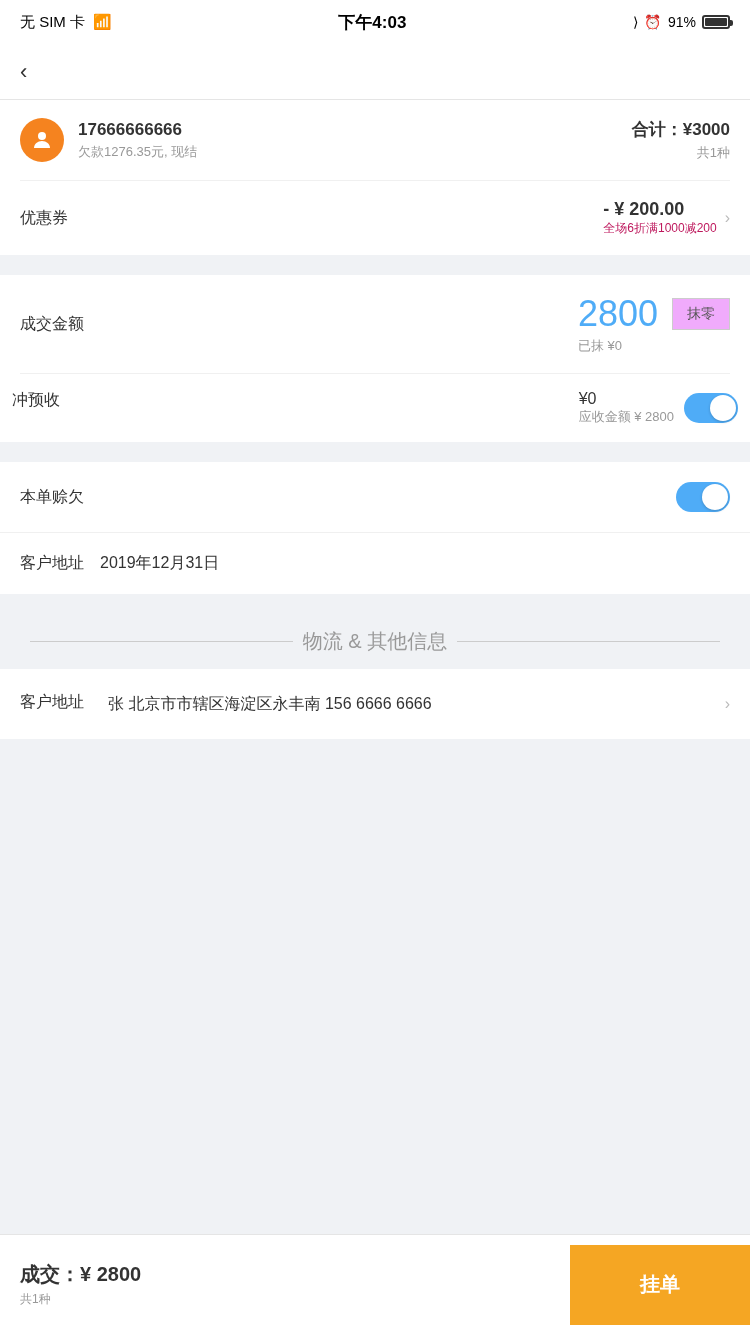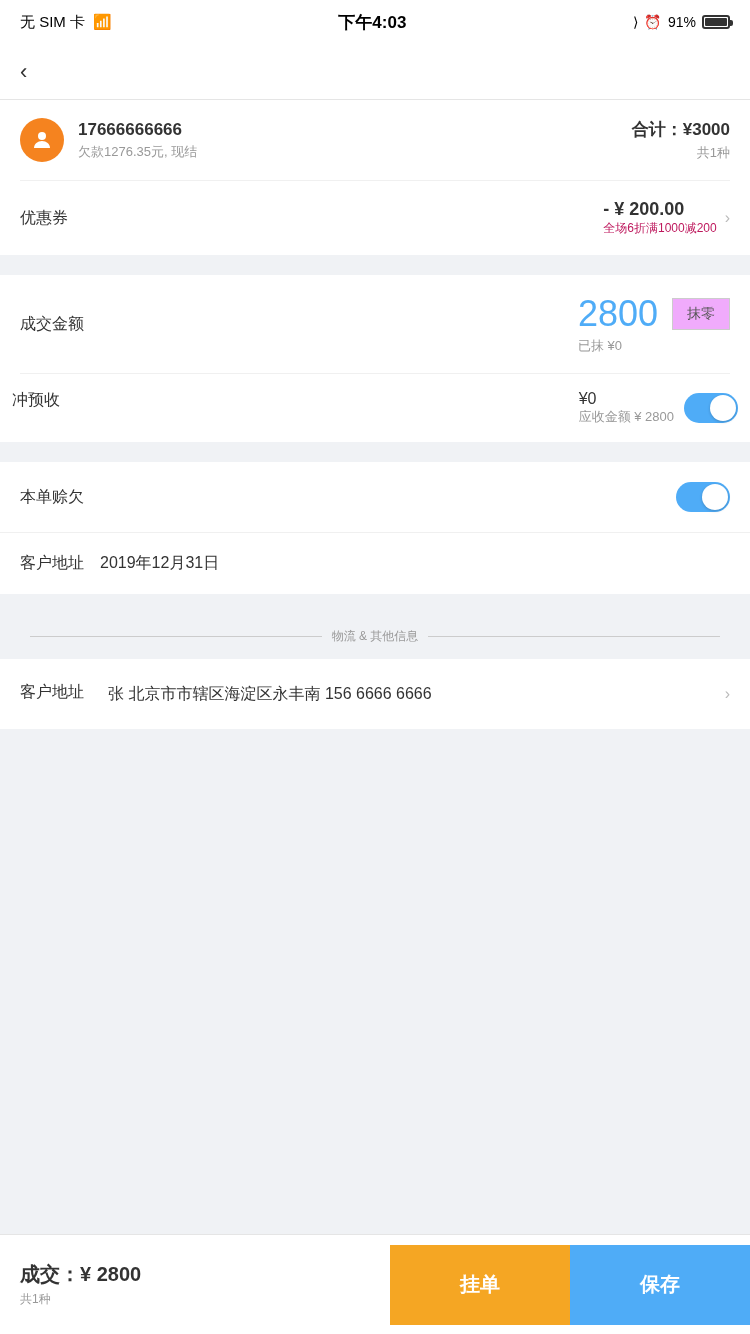--- a/index.html
+++ b/index.html
@@ -204,21 +204,21 @@
 
     
     .logistics-sep {
       display: flex;
       align-items: center;
       padding: 14px 30px;
       background: #f0f2f5;
       gap: 10px;
     }
     .logistics-line { flex: 1; height: 1px; background: #ccc; }
-    .logistics-text { font-size: 12px; color: #999; }
+    .logistics-text { font-size: 20px; color: #999; }
 
     
     .address-row {
       display: flex;
       align-items: flex-start;
       justify-content: space-between;
       padding: 23px 20px;
       background: #fff;
     }
     .address-label { font-size: 16px; color: #333; flex-shrink: 0; margin-right: 20px; min-width: 68px; }
@@ -381,14 +381,13 @@
 <div class="bottom-padding"></div>
 
 <div class="bottom-bar">
   <div class="bottom-summary">
     <div class="bottom-deal">
       <span>成交：</span><span>¥ 2800</span>
     </div>
     <div class="bottom-count">共1种</div>
   </div>
   <div class="btn-hang">挂单</div>
-  <div class="btn-save">保存</div>
 </div>
 
 </body></html>

